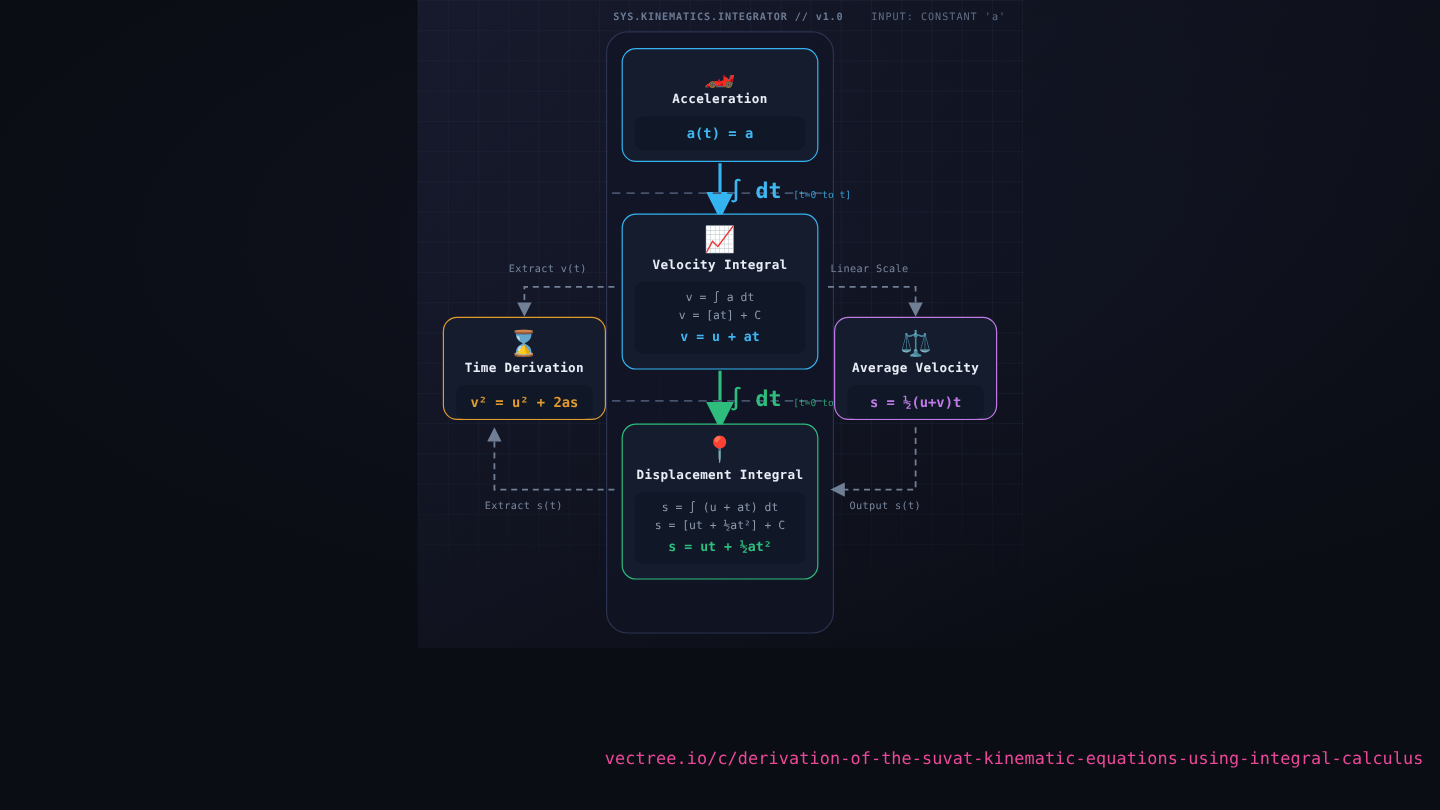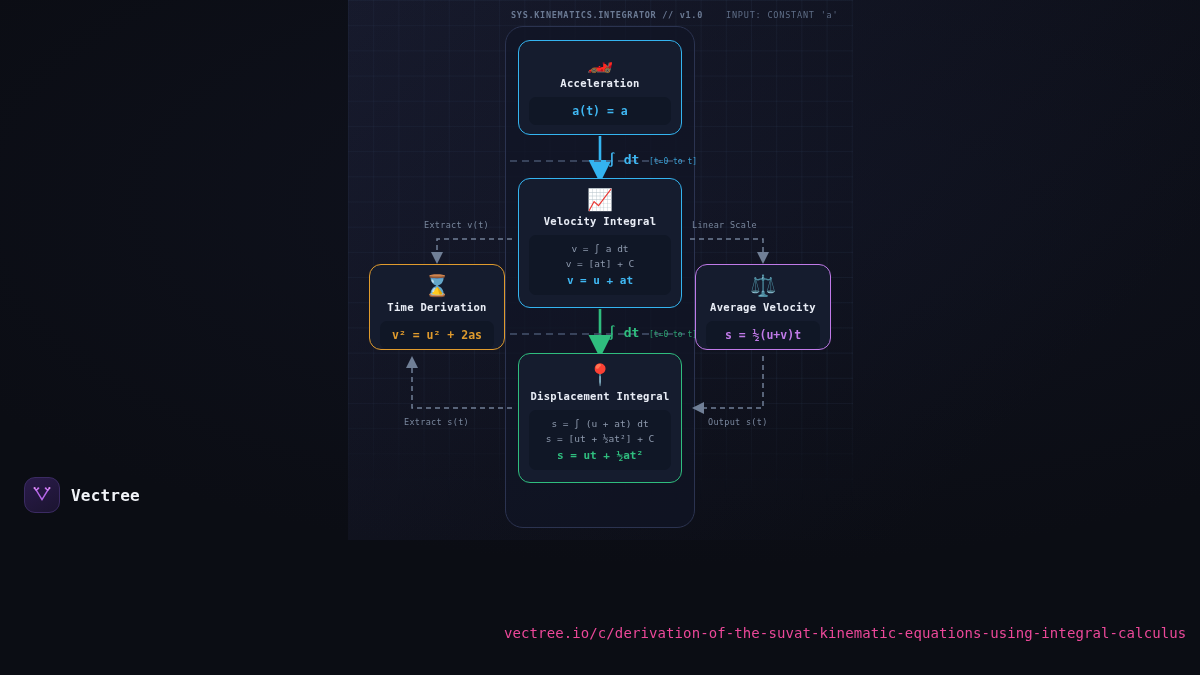--- a/index.html
+++ b/index.html
@@ -162,21 +162,21 @@
     font-size: 8.5px;
     color: #78869c;
     letter-spacing: 0.3px;
     white-space: nowrap;
   }
   .int-label {
     position: absolute;
     white-space: nowrap;
     font-weight: bold;
   }
-  .int-label .big { font-size: 13px; }
+  .int-label .big { font-size: 18px; }
   .int-label .sub { font-size: 8px; font-weight: normal; opacity: 0.82; }
   .int-blue  { color: #3fb7f2; }
   .int-green { color: #2fbd7e; }
 
   
   .brand {
     position: absolute;
     left: 24px; top: 477px;
     display: flex;
     align-items: center;
@@ -313,30 +313,16 @@
   </div>
 
   <div class="node" id="node-average">
     <span class="ico">⚖️</span>
     <div class="ttl">Average Velocity</div>
     <div class="formula">
       <div class="single">s = ½(u+v)t</div>
     </div>
   </div>
 
-  <div class="brand">
-    <div class="brand-logo">
-      <svg width="20" height="20" viewBox="0 0 20 20">
-        <path d="M4.2 5.2 L10 14.6 L15.8 5.2" fill="none" stroke="#b566e8" stroke-width="1.5" stroke-linecap="round"></path>
-        <path d="M4.2 5.2 L2.6 3.4 M4.2 5.2 L6.1 3.6" fill="none" stroke="#d07cf5" stroke-width="1.3" stroke-linecap="round"></path>
-        <path d="M15.8 5.2 L17.4 3.4 M15.8 5.2 L13.9 3.6" fill="none" stroke="#d07cf5" stroke-width="1.3" stroke-linecap="round"></path>
-        <circle cx="2.6" cy="3.1" r="1.1" fill="#e08df8"></circle>
-        <circle cx="6.3" cy="3.3" r="1.0" fill="#c46ef0"></circle>
-        <circle cx="17.4" cy="3.1" r="1.1" fill="#e08df8"></circle>
-        <circle cx="13.7" cy="3.3" r="1.0" fill="#c46ef0"></circle>
-      </svg>
-    </div>
-    <div class="brand-name">Vectree</div>
-  </div>
 
   <div class="url">vectree.io/c/derivation-of-the-suvat-kinematic-equations-using-integral-calculus</div>
 
 </div>
 
 </body></html>

